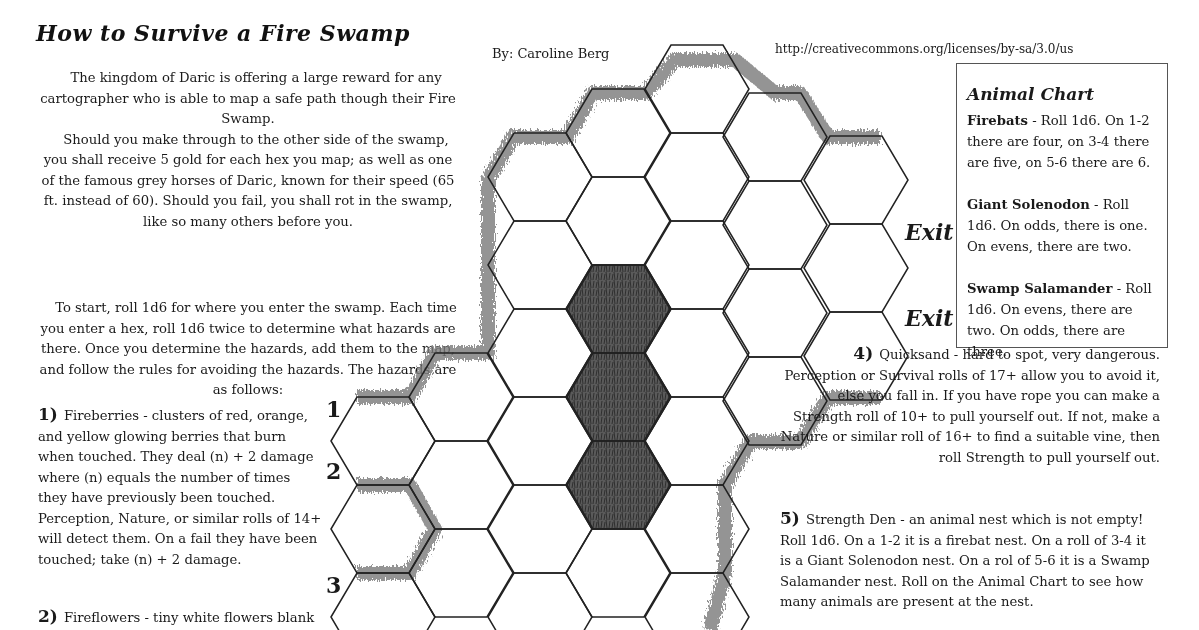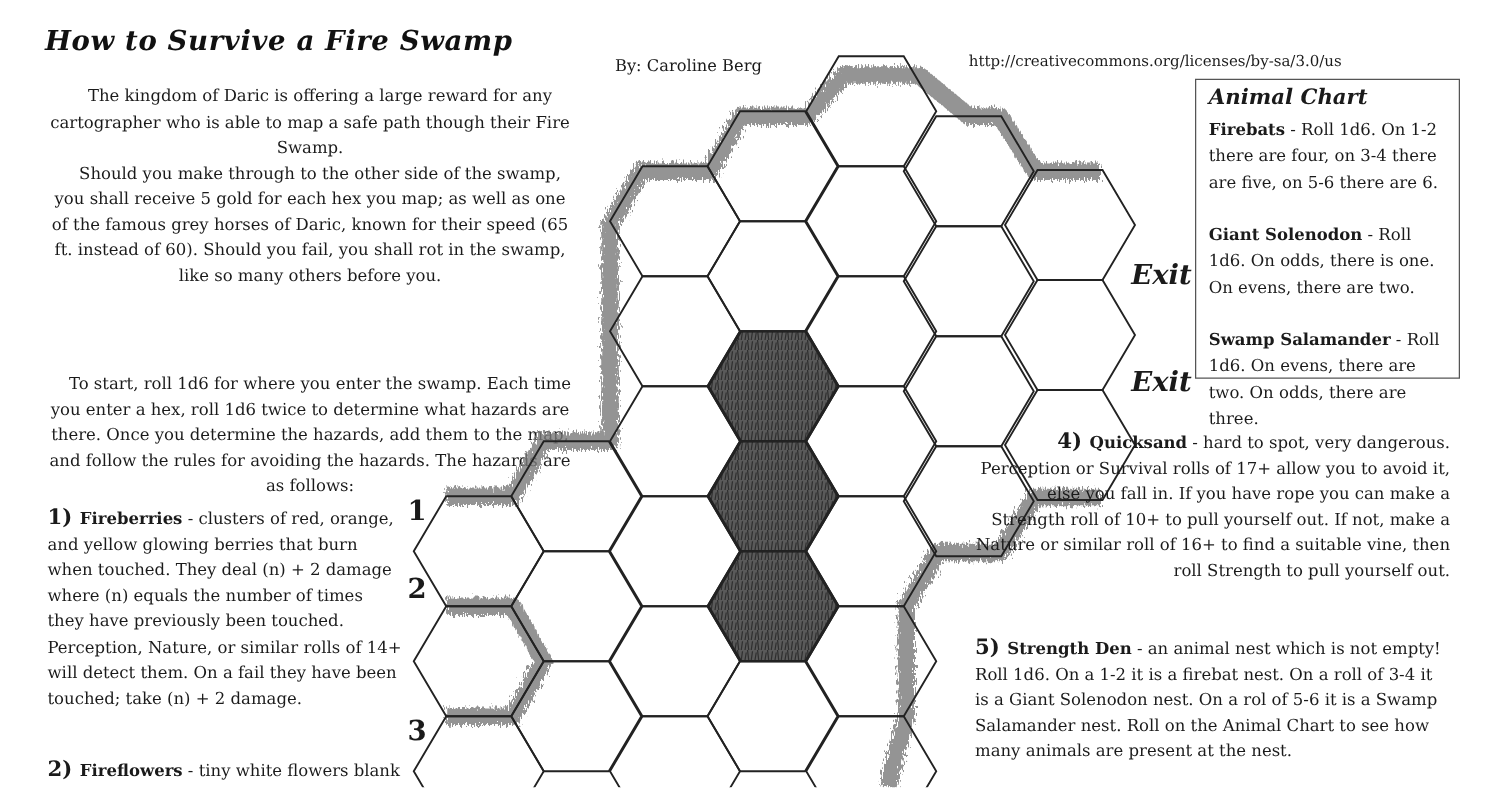--- a/index.html
+++ b/index.html
@@ -12,30 +12,30 @@
   .license { left: 775px; top: 42px; font-size: 12px; }
   .body-text { font-size: 13.2px; line-height: 20.5px; }
   .intro { left: 38px; top: 68px; width: 420px; }
   .intro p, .rules p { margin: 0; }
   .indent { text-indent: 16px; text-align: center; }
   .rules { left: 38px; top: 298px; width: 420px; }
   .hazard { font-size: 13.2px; line-height: 20.5px; }
   .h1 { left: 38px; top: 404px; width: 285px; }
   .h2 { left: 38px; top: 606px; width: 285px; }
   .num { font-family: "DejaVu Serif", serif; font-weight: bold; font-size: 17px; margin-right: 6px; }
-  .hname { font-weight: bold; }
-  .chart-box { left: 956px; top: 63px; width: 212px; height: 240px; border: 1.5px solid #555;
-               box-sizing: border-box; padding: 2px 10px; }
+  .hname { font-weight: normal; }
+  .chart-box { left: 956px; top: 63px; width: 212px; height: 285px; border: 1.5px solid #555;
+               box-sizing: border-box; padding: 18px 10px; }
   .chart-title { font-weight: bold; font-size: 17px; font-style: italic; margin: 2px 0 6px 0; }
   .chart-entry { font-size: 13.2px; line-height: 21px; margin-bottom: 21px; }
   .chart-entry:last-child { margin-bottom: 0; }
   .h4 { left: 780px; top: 343px; width: 380px; text-align: right; }
   .h5 { left: 780px; top: 508px; width: 380px; }
   .map { left: 300px; top: 30px; }
-  .exit { font-family: "DejaVu Serif", serif; font-weight: bold; font-size: 22px; font-style: italic; }
+  .exit { font-family: "DejaVu Serif", serif; font-weight: bold; font-size: 22px; font-style: italic; margin-top: 12px; }
   .exit1 { left: 905px; top: 207px; }
   .exit2 { left: 905px; top: 293px; }
   .entry-num { font-family: "DejaVu Serif", serif; font-weight: bold; font-size: 22px; }
   .e1 { left: 326px; top: 396px; }
   .e2 { left: 326px; top: 458px; }
   .e3 { left: 326px; top: 572px; }
 </style>
 </head>
 <body>
 

